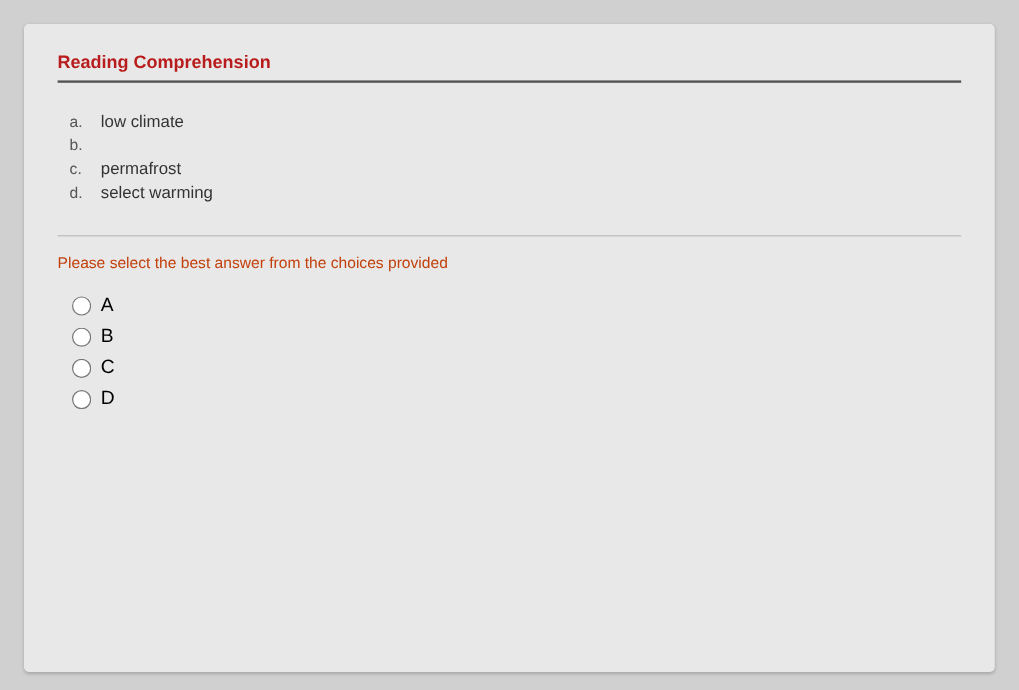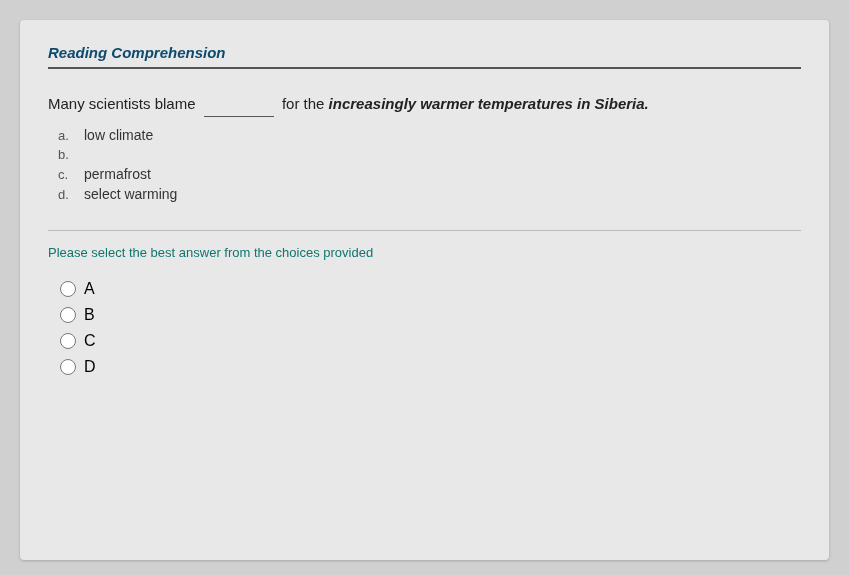--- a/index.html
+++ b/index.html
@@ -24,25 +24,24 @@
       width: 820px;
       min-height: 540px;
       border-radius: 4px;
       padding: 24px 28px;
       box-shadow: 0 1px 3px rgba(0,0,0,0.2);
     }
 
     .section-title {
       font-size: 15px;
       font-weight: bold;
-      color: #0c4a6e;
+      color: #b91c1c;
       border-bottom: 2px solid #555;
       padding-bottom: 6px;
       margin-bottom: 24px;
-      font-style: italic;
     }
 
     .question-text {
       font-size: 15px;
       color: #222;
       margin-bottom: 10px;
       line-height: 1.5;
     }
 
     .question-text .blank {
@@ -73,21 +72,21 @@
     }
 
     .choice-label {
       min-width: 18px;
       color: #555;
       font-size: 13px;
     }
 
     .instruction-text {
       font-size: 13px;
-      color: #0f766e;
+      color: #c2410c;
       margin-bottom: 20px;
       border-top: 1px solid #bbb;
       padding-top: 14px;
     }
 
     .radio-group {
       display: flex;
       flex-direction: column;
       gap: 8px;
       margin-left: 12px;
@@ -106,25 +105,20 @@
       cursor: pointer;
       accent-color: #555;
     }
   </style>
 </head>
 <body>
 
 <div class="card">
   <div class="section-title">Reading Comprehension</div>
 
-  <p class="question-text">
-    <span>Many scientists blame</span>
-    <span class="blank">&nbsp;</span>
-    <span>for the </span><span class="italic-part">increasingly warmer temperatures in Siberia.</span>
-  </p>
 
   <ul class="choices-list">
     <li>
       <span class="choice-label">a.</span>
       <span>low climate</span>
     </li>
     <li>
       <span class="choice-label">b.</span>
     </li>
     <li>

